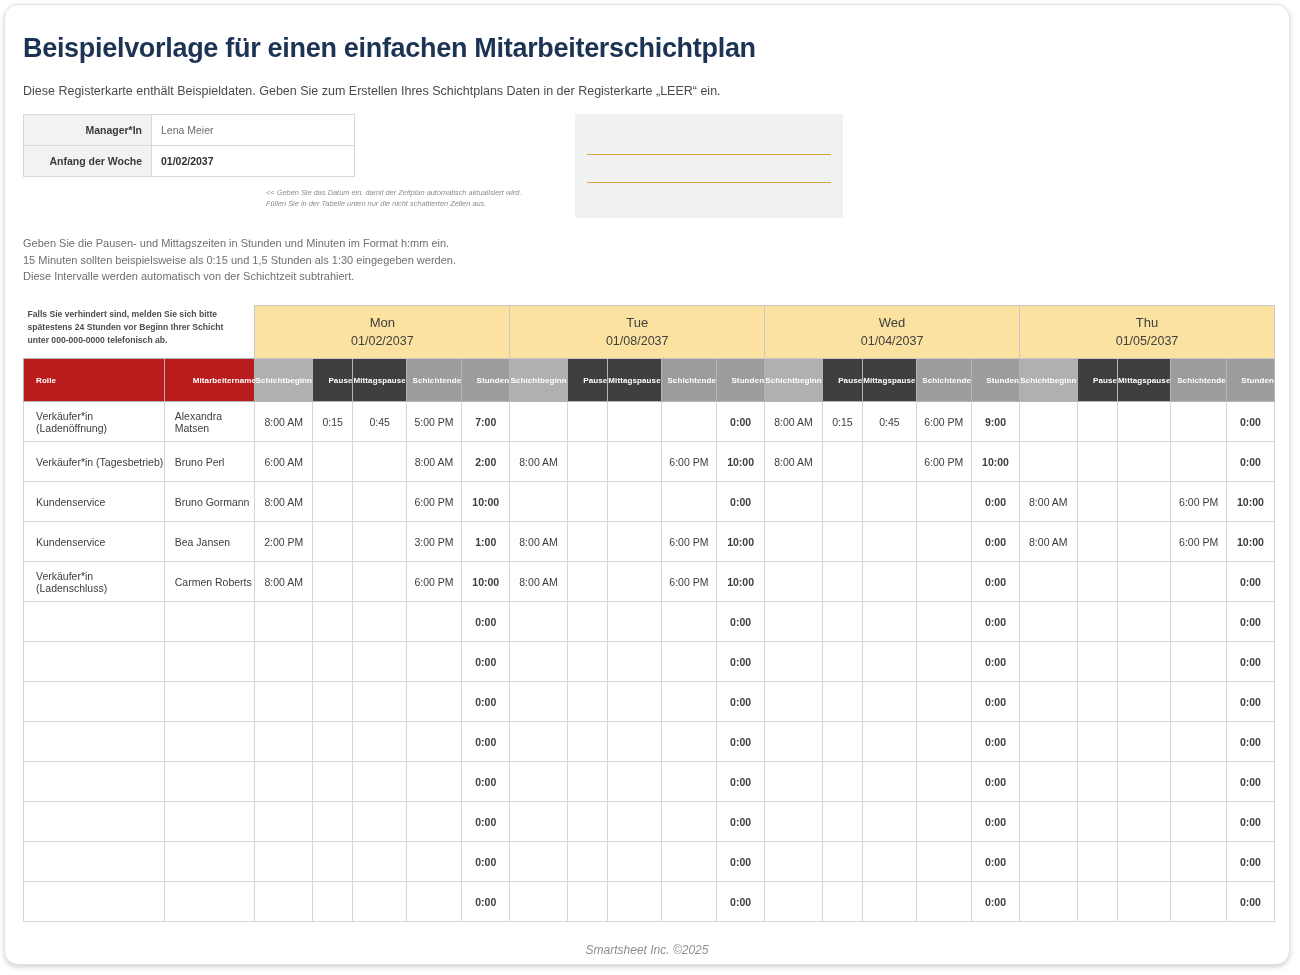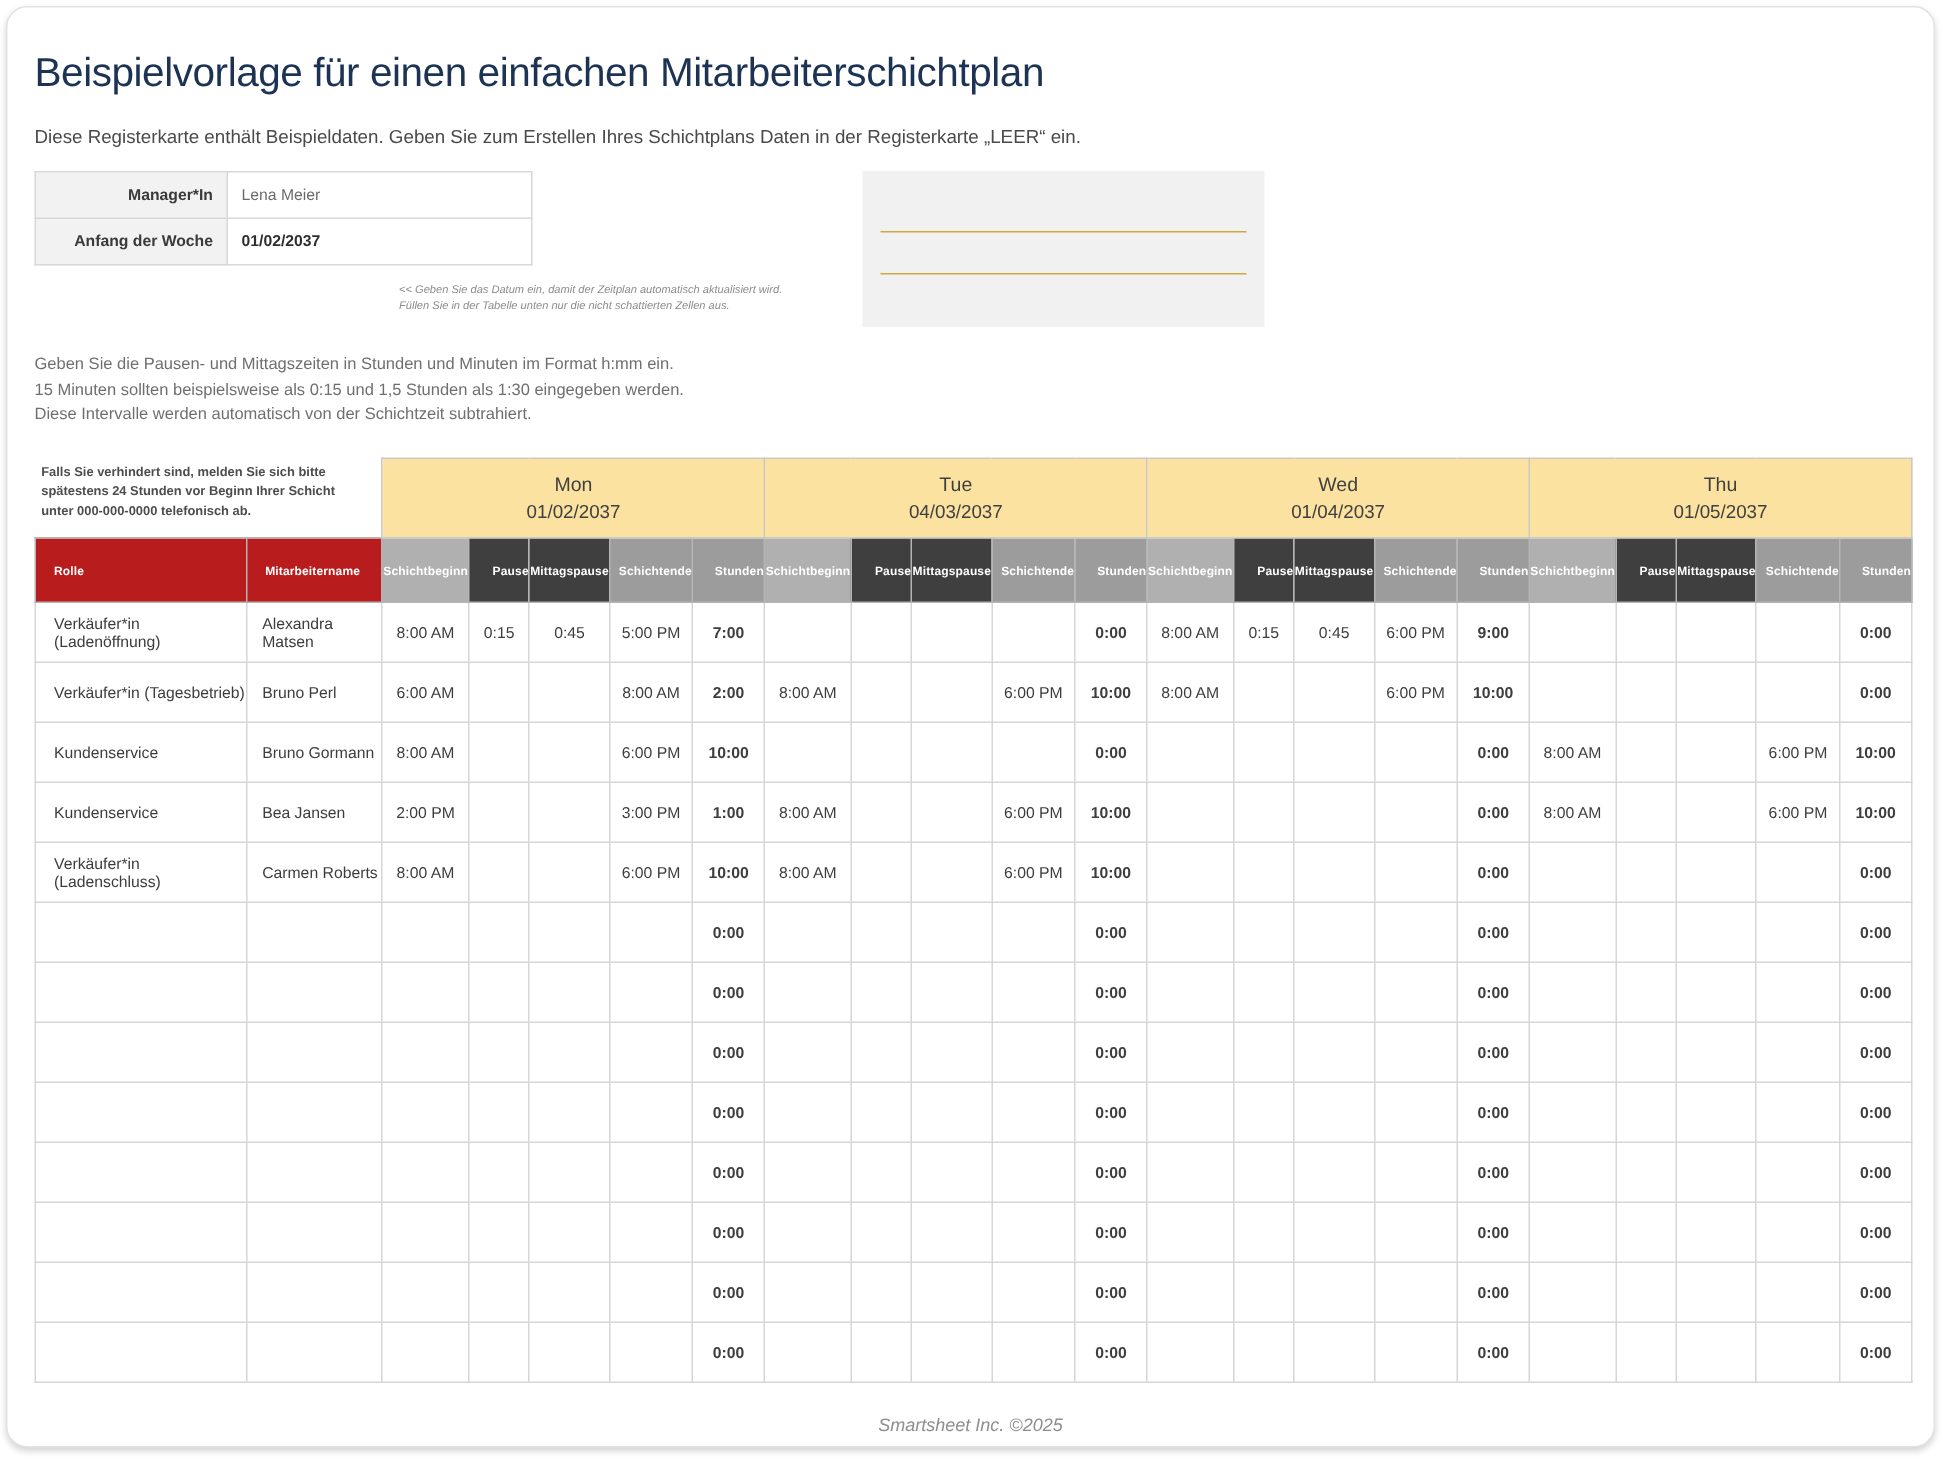--- a/index.html
+++ b/index.html
@@ -17,21 +17,21 @@
     border-radius:14px;
     box-shadow:0 2px 5px rgba(0,0,0,0.18);
     box-sizing:border-box;
     overflow:hidden;
   }
   .inner{position:absolute;left:18px;top:14px;width:1252px;}
 
   h1.title{
     margin:0;
     font-size:27px;
-    font-weight:normal;
+    font-weight:bold;
     color:#1c3354;
     letter-spacing:-0.3px;
     padding-top:14px;
   }
   .subtitle{
     margin-top:20px;
     font-size:12.5px;
     color:#4a4a4a;
   }
 
@@ -108,21 +108,21 @@
     height:43px;color:#ffffff;font-weight:bold;
     font-size:8px;text-align:right;vertical-align:middle;
     border:1px solid #b4b4b4;
     letter-spacing:0.1px;
   }
   th.g-dark{background:#b91c1c;}
   th.g-mid{background:#9c9c9c;}
   th.g-light{background:#b0b0b0;}
   th.g-xdark{background:#3f3f3f;}
   th.ch.rolecol{text-align:left;padding-left:12px;}
-  th.ch.namecol{text-align:left;padding-left:12px;}
+  th.ch.namecol{text-align:left;padding-left:28px;}
 
   
   .sched tbody td{
     height:40px;background:#ffffff;
     border:1px solid #d6d6d6;
     color:#3d3d3d;font-size:10.5px;
     vertical-align:middle;
   }
   td.role{text-align:left;padding-left:12px;}
   td.name{text-align:left;padding-left:10px;}
@@ -209,21 +209,21 @@
             <div>Falls Sie verhindert sind, melden Sie sich bitte</div>
             <div>spätestens 24 Stunden vor Beginn Ihrer Schicht</div>
             <div>unter 000-000-0000 telefonisch ab.</div>
           </td>
           <th class="day" colspan="5">
             <div class="dname">Mon</div>
             <div class="ddate">01/02/2037</div>
           </th>
           <th class="day" colspan="5">
             <div class="dname">Tue</div>
-            <div class="ddate">04/03/2037</div>
+            <div class="ddate">01/08/2037</div>
           </th>
           <th class="day" colspan="5">
             <div class="dname">Wed</div>
             <div class="ddate">01/04/2037</div>
           </th>
           <th class="day" colspan="5">
             <div class="dname">Thu</div>
             <div class="ddate">01/05/2037</div>
           </th>
         </tr>

